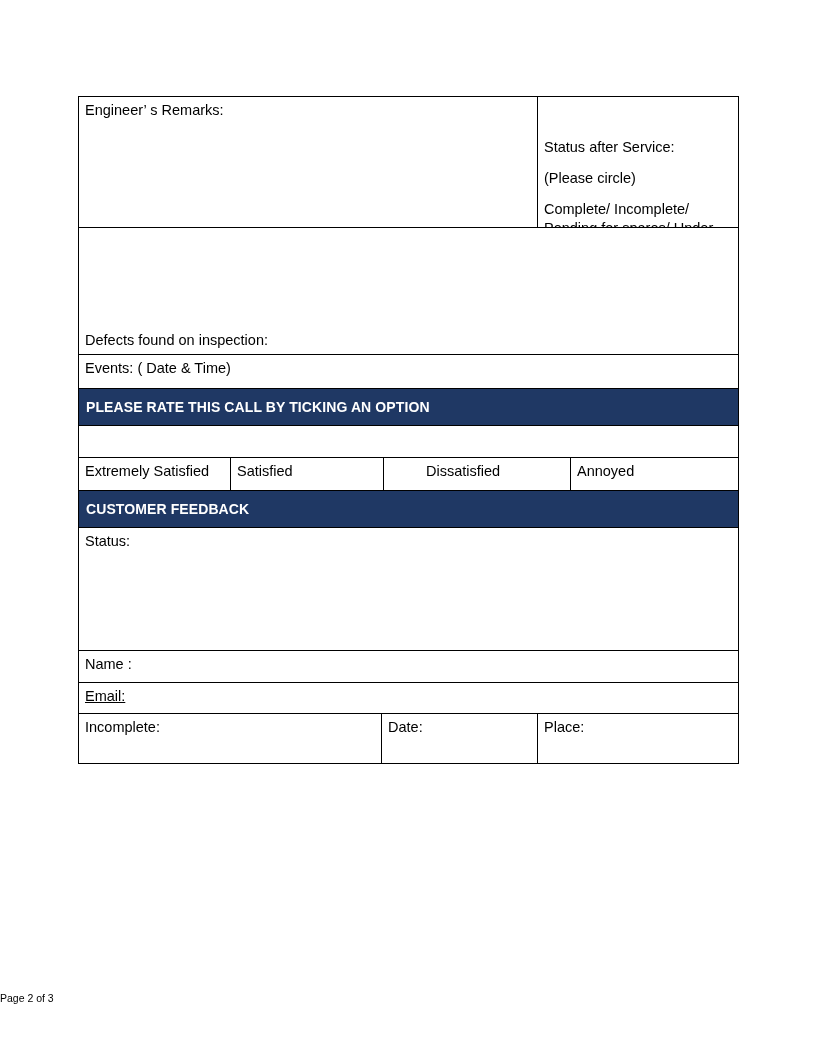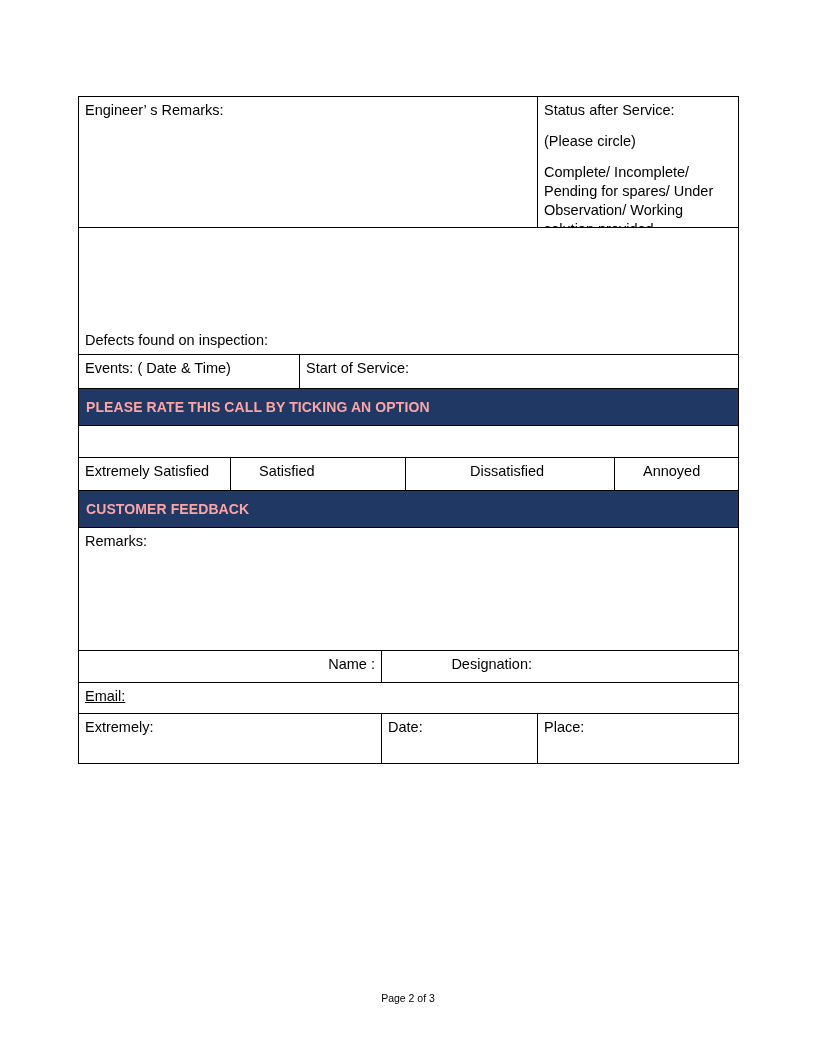--- a/index.html
+++ b/index.html
@@ -29,58 +29,57 @@
     line-height: 1.32;
   }
   .cell:last-child { border-right: none; }
 
   
   .r-engineer   { height: 131px; }
   .r-defects    { height: 127px; align-items: flex-end; }
   .r-events     { height: 34px; }
   .r-rate-hdr   { height: 37px; }
   .r-empty      { height: 32px; }
-  .r-ratings    { height: 33px; gap: 22px; }
+  .r-ratings    { height: 33px; }
   .r-fb-hdr     { height: 37px; }
   .r-remarks    { height: 123px; }
-  .r-name       { height: 32px; text-align: right; }
+  .r-name       { height: 32px; }
   .r-email      { height: 31px; text-decoration: underline; }
   .r-signature  { height: 49px; }
 
   
   .w-engineer   { flex: 0 0 459px; }
-  .w-status     { flex: 1 1 auto; }
+  .w-status     { flex: 1 1 auto; margin-top: 37px; }
   .w-events-1   { flex: 0 0 221px; }
   .w-events-2   { flex: 0 0 224px; }
   .w-rating     { flex: 0 0 152px; }
   .w-rating-2   { flex: 0 0 153px; }
   .w-rating-3   { flex: 0 0 151px; margin-left: 36px; }
   .w-name       { flex: 0 0 303px; }
   .w-mid        { flex: 0 0 156px; }
   .w-last       { flex: 1 1 auto; }
 
   .header-row {
     background: #1F3864;
-    color: #fca5a5;
+    color: #ffffff;
     font-weight: bold;
     font-size: 14px;
     display: flex;
     align-items: center;
     padding: 0 0 0 7px;
     letter-spacing: 0.1px;
   }
 
   .status-cell p { margin: 0 0 12px 0; line-height: 19px; }
   .status-cell p:last-child { margin-bottom: 0; }
 
   .page-footer {
     position: absolute;
     left: 0; top: 992px;
     width: 816px;
-    text-align: center;
     font-size: 10.5px;
     color: #000000;
   }
 </style>
 </head>
 <body>
 
 <div class="page">
 
   <div class="form-table">
@@ -99,23 +98,20 @@
     <div class="row r-defects">
       <div class="cell w-last">
         <span>Defects found on inspection:</span>
       </div>
     </div>
 
     <div class="row r-events">
       <div class="cell w-events-1">
         <span>Events: ( Date &amp; Time)</span>
       </div>
-      <div class="cell w-events-2">
-        <span>Start of Service:</span>
-      </div>
     </div>
 
     <div class="row r-rate-hdr header-row">
       <span>PLEASE RATE THIS CALL BY TICKING AN OPTION</span>
     </div>
 
     <div class="row r-empty">
       <div class="cell w-last"></div>
     </div>
 
@@ -133,42 +129,39 @@
         <span>Annoyed</span>
       </div>
     </div>
 
     <div class="row r-fb-hdr header-row">
       <span>CUSTOMER FEEDBACK</span>
     </div>
 
     <div class="row r-remarks">
       <div class="cell w-last">
-        <span>Remarks:</span>
+        <span>Status:</span>
       </div>
     </div>
 
     <div class="row r-name">
       <div class="cell w-name">
         <span>Name :</span>
-      </div>
-      <div class="cell w-mid">
-        <span>Designation:</span>
       </div>
     </div>
 
     <div class="row r-email">
       <div class="cell w-last">
         <span>Email:</span>
       </div>
     </div>
 
     <div class="row r-signature">
       <div class="cell w-name">
-        <span>Extremely:</span>
+        <span>Incomplete:</span>
       </div>
       <div class="cell w-mid">
         <span>Date:</span>
       </div>
       <div class="cell w-last">
         <span>Place:</span>
       </div>
     </div>
 
   </div>

